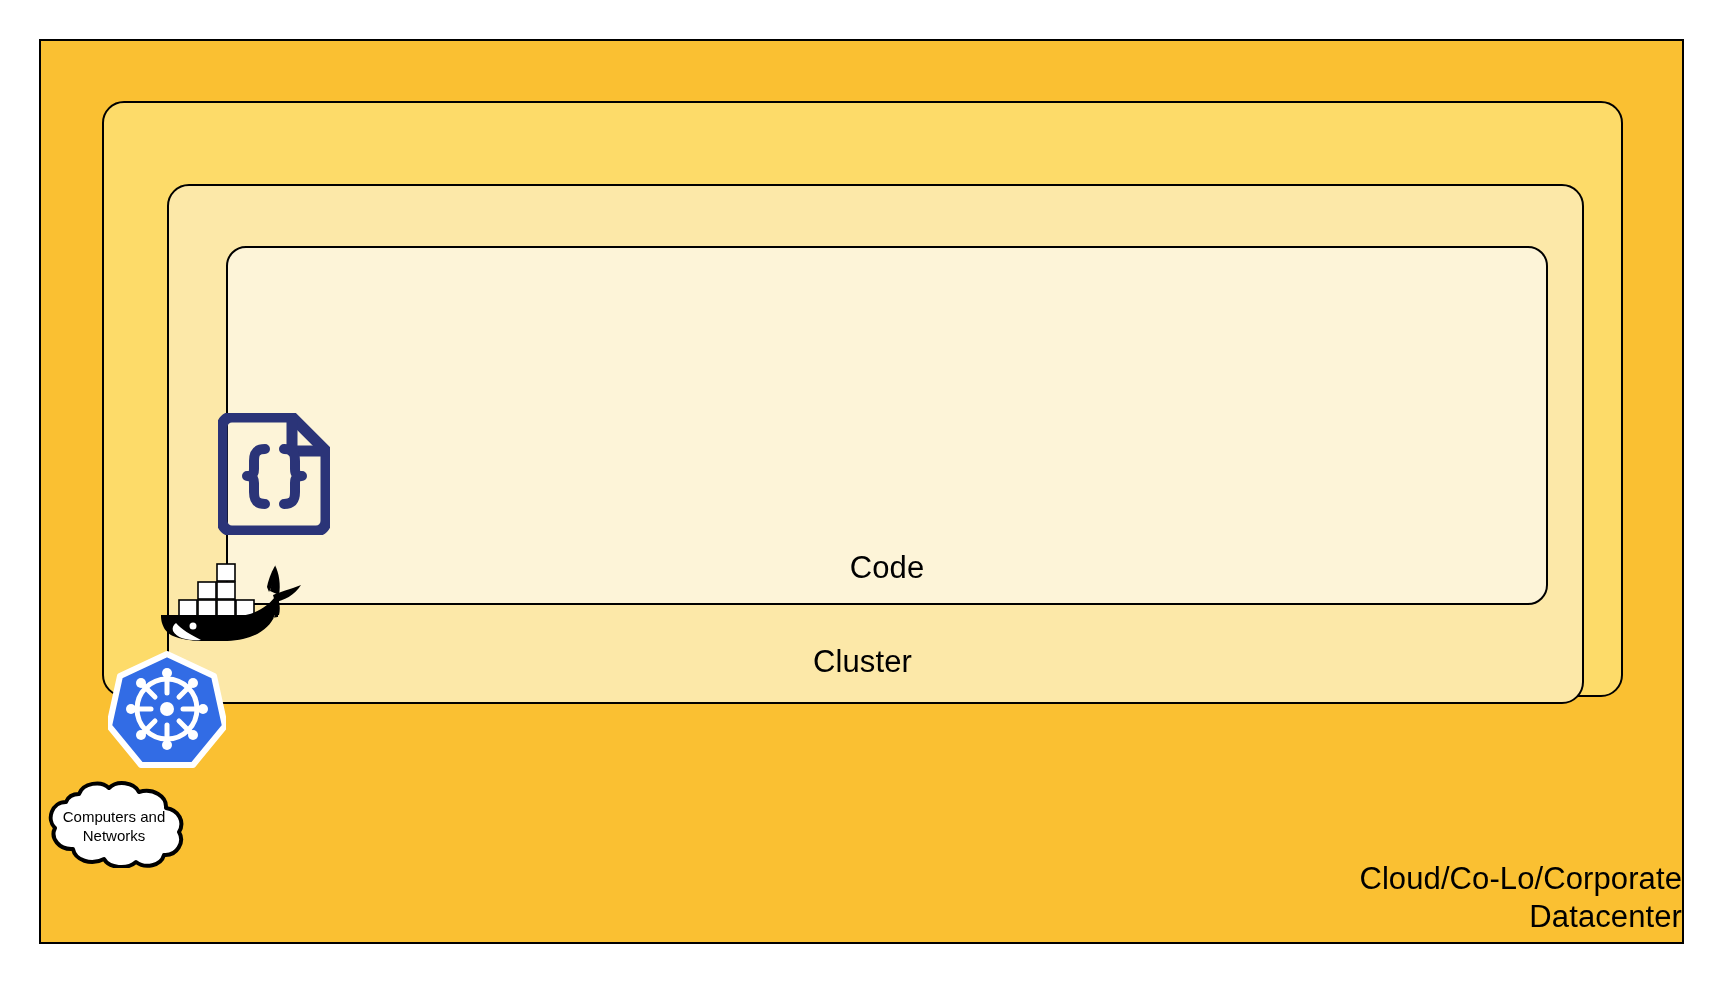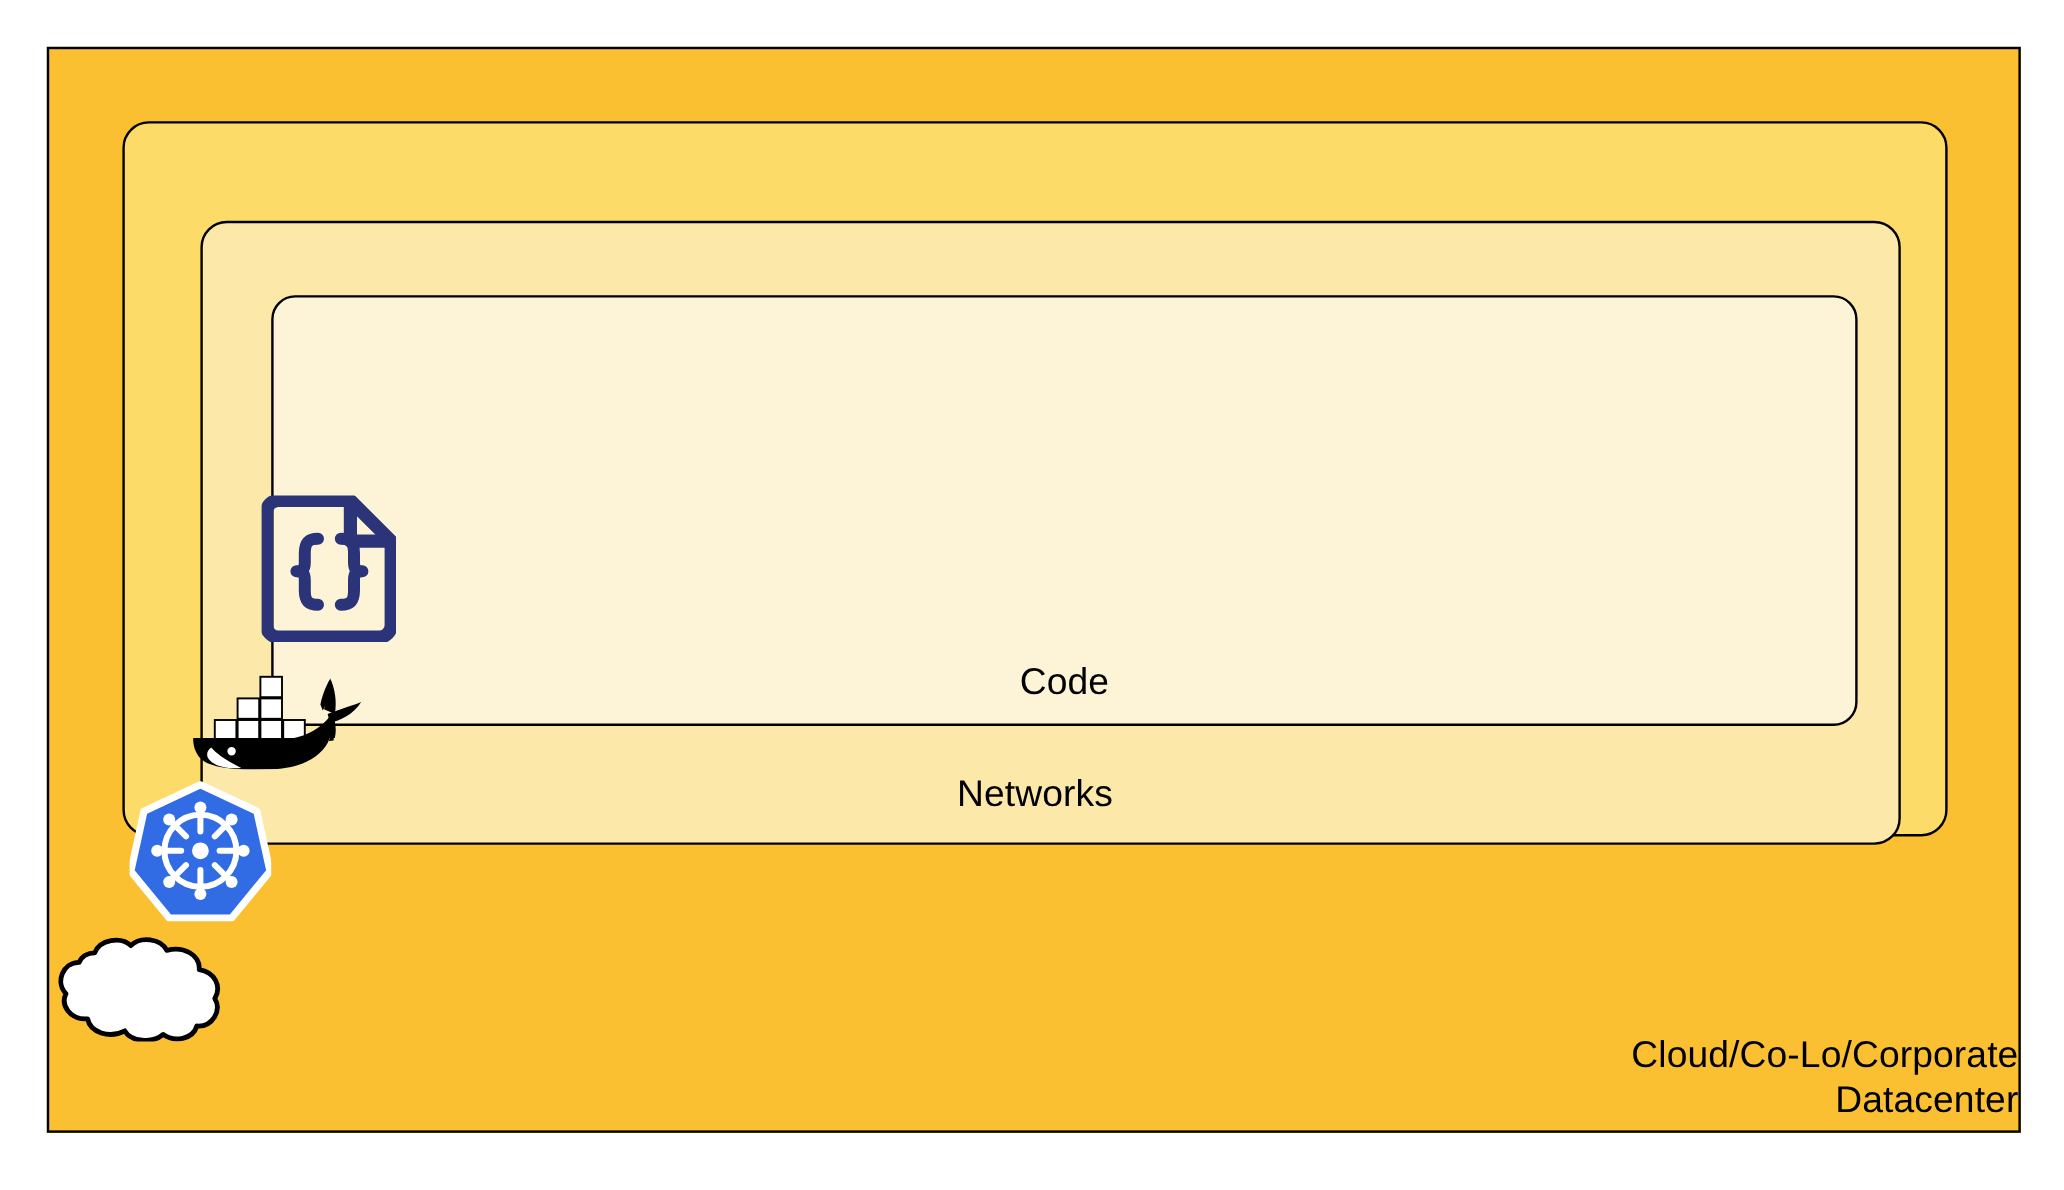--- a/index.html
+++ b/index.html
@@ -171,21 +171,21 @@
     <div class="box box-cluster">
 
       <div class="box box-container">
 
         <div class="box box-code">
           <div class="layer-label label-code">Code</div>
         </div>
 
       </div>
 
-      <div class="layer-label label-cluster">Networks</div>
+      <div class="layer-label label-cluster">Cluster</div>
     </div>
 
     <div class="layer-label label-datacenter">Cloud/Co-Lo/Corporate
 Datacenter</div>
   </div>
 
   <div class="icon icon-code">
     <svg viewBox="0 0 112 122" width="112" height="122" xmlns="http://www.w3.org/2000/svg">
       <path d="M14 4 H74 L108 38 V108 A10 10 0 0 1 98 118 H14 A10 10 0 0 1 4 108 V14 A10 10 0 0 1 14 4 Z" fill="none" stroke="#2B3478" stroke-width="11" stroke-linejoin="round"></path>
       <path d="M74 4 V38 H108" fill="none" stroke="#2B3478" stroke-width="11" stroke-linejoin="round"></path>
@@ -261,14 +261,16 @@
                C152 64 144 78 131 77
                C128 88 112 91 103 84
                C94 92 76 90 71 81
                C58 88 42 82 40 71
                C26 72 17 60 22 50
                C13 41 19 24 33 24
                C35 19 40 16 46 16 Z" fill="#ffffff" stroke="#000000" stroke-width="4" stroke-linejoin="round"></path>
     </svg>
   </div>
 
+  <div class="cloud-text">Computers and
+Networks</div>
 
 </div>
 
 </body></html>

